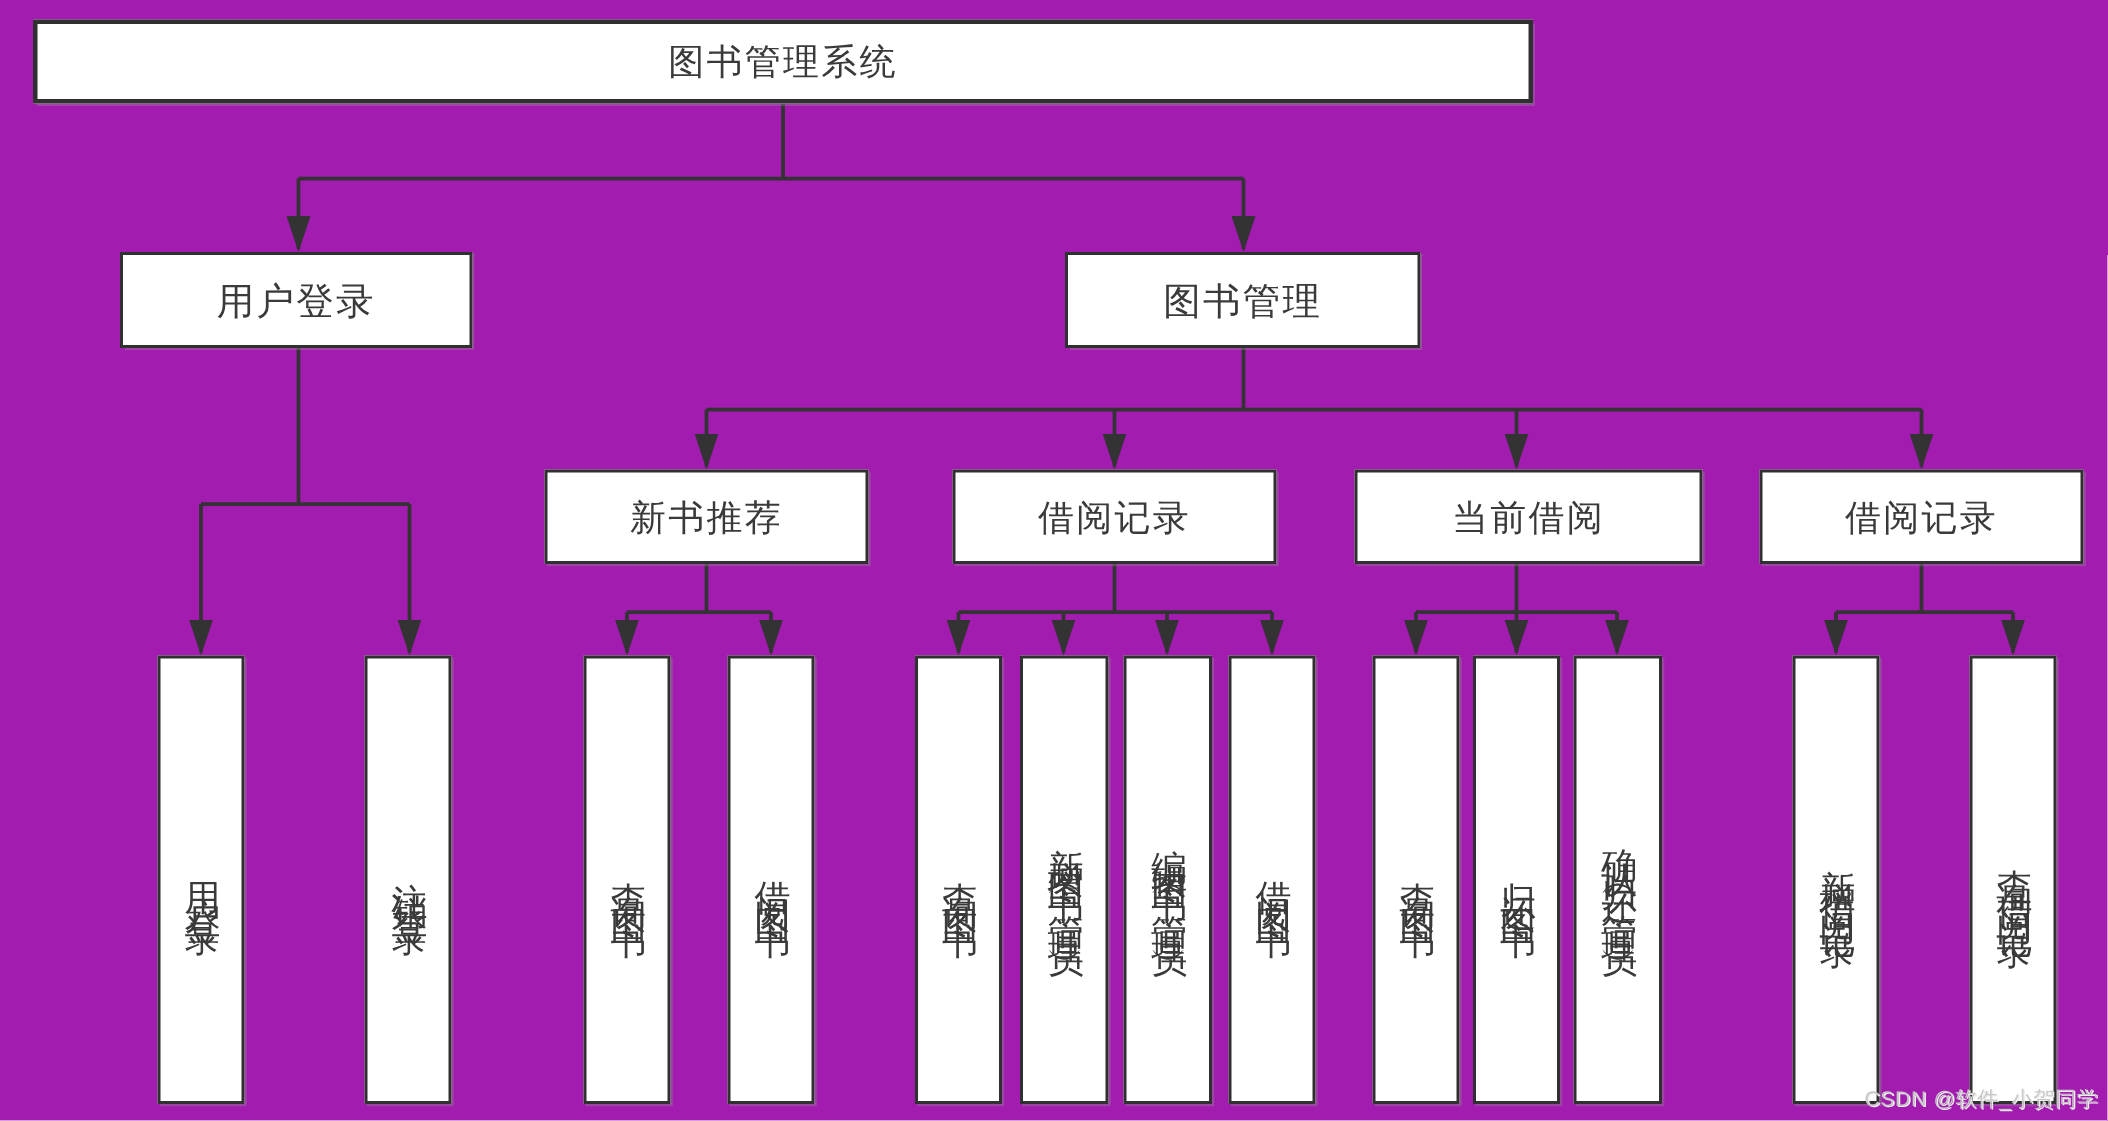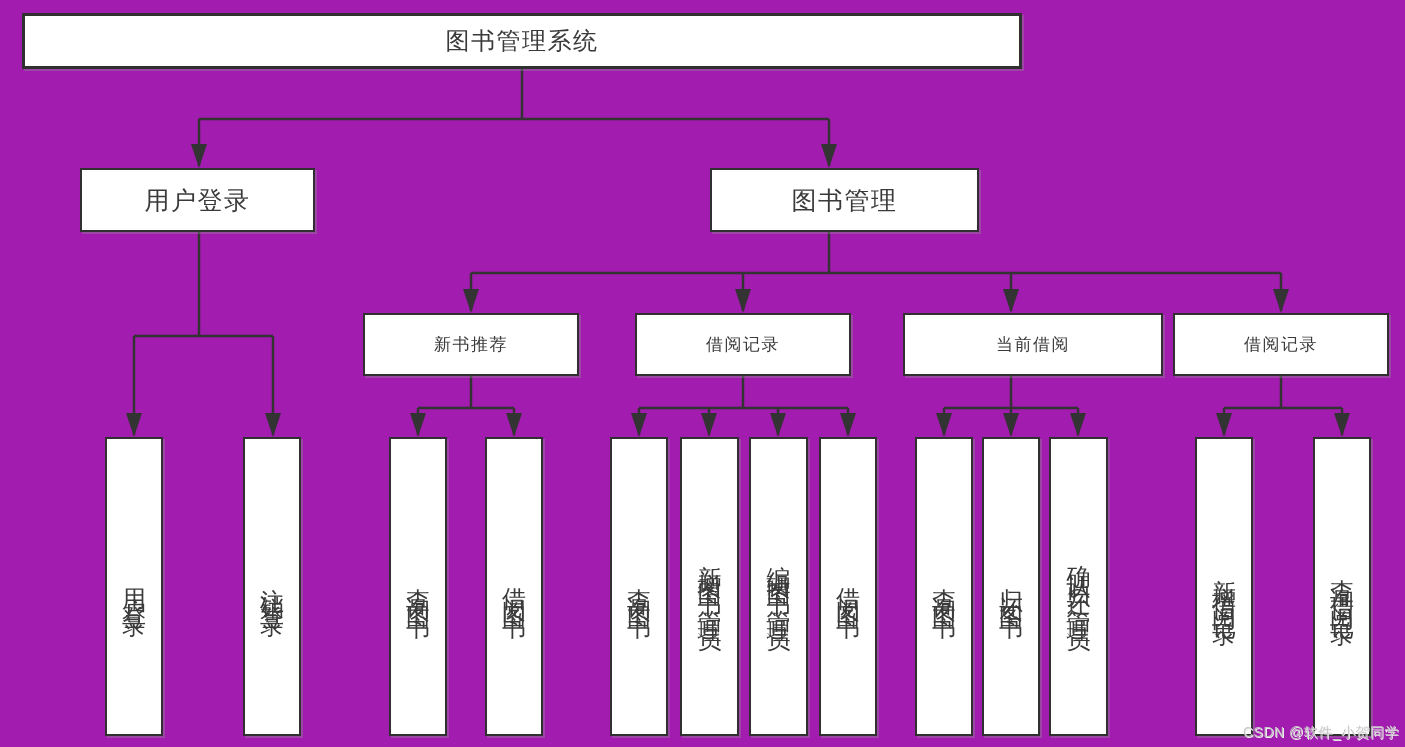--- a/index.html
+++ b/index.html
@@ -27,21 +27,21 @@
     background: #ffffff;
     color: #3a3a3a;
     display: flex;
     align-items: center;
     justify-content: center;
     z-index: 2;
     box-shadow: 1.5px 1.5px 0.5px rgba(150,150,150,0.35);
   }
   .box.root  { font-size: 24px; letter-spacing: 1.5px; border-width: 3px; }
   .box.lvl2  { font-size: 25px; letter-spacing: 1.5px; }
-  .box.lvl3  { font-size: 17px; letter-spacing: 1.5px; }
+  .box.lvl3  { font-size: 24px; letter-spacing: 1.5px; }
   .box.leaf {
     writing-mode: vertical-rl;
     text-orientation: mixed;
     font-size: 24px;
     letter-spacing: 9px;
     line-height: 1;
     top: 437px;
     width: 58px;
     height: 299px;
   }
@@ -108,25 +108,25 @@
       <path d="M1281 376 V408"></path>
       <path d="M1224 408 H1342"></path>
       <path d="M1224 408 V435" marker-end="url(#arw)"></path>
       <path d="M1342 408 V435" marker-end="url(#arw)"></path>
     </g>
   </svg>
 
   <div class="box root" style="left:22px; top:13px; width:1000px; height:56px">图书管理系统</div>
 
   <div class="box lvl2" style="left:80px; top:168px; width:235px; height:64px">用户登录</div>
-  <div class="box lvl2" style="left:710px; top:168px; width:269px; height:64px">图书管理</div>
+  <div class="box lvl2" style="left:710px; top:168px; width:237px; height:64px">图书管理</div>
 
   <div class="box lvl3" style="left:363px; top:313px; width:216px; height:63px">新书推荐</div>
   <div class="box lvl3" style="left:635px; top:313px; width:216px; height:63px">借阅记录</div>
-  <div class="box lvl3" style="left:903px; top:313px; width:260px; height:63px">当前借阅</div>
+  <div class="box lvl3" style="left:903px; top:313px; width:232px; height:63px">当前借阅</div>
   <div class="box lvl3" style="left:1173px; top:313px; width:216px; height:63px">借阅记录</div>
 
   <div class="box leaf" style="left:105px">用户登录</div>
   <div class="box leaf" style="left:243px">注销登录</div>
 
   <div class="box leaf" style="left:389px">查询图书</div>
   <div class="box leaf" style="left:485px">借阅图书</div>
 
   <div class="box leaf" style="left:610px">查询图书</div>
   <div class="box leaf" style="left:680px; width:59px">新增图书（管理员）</div>

